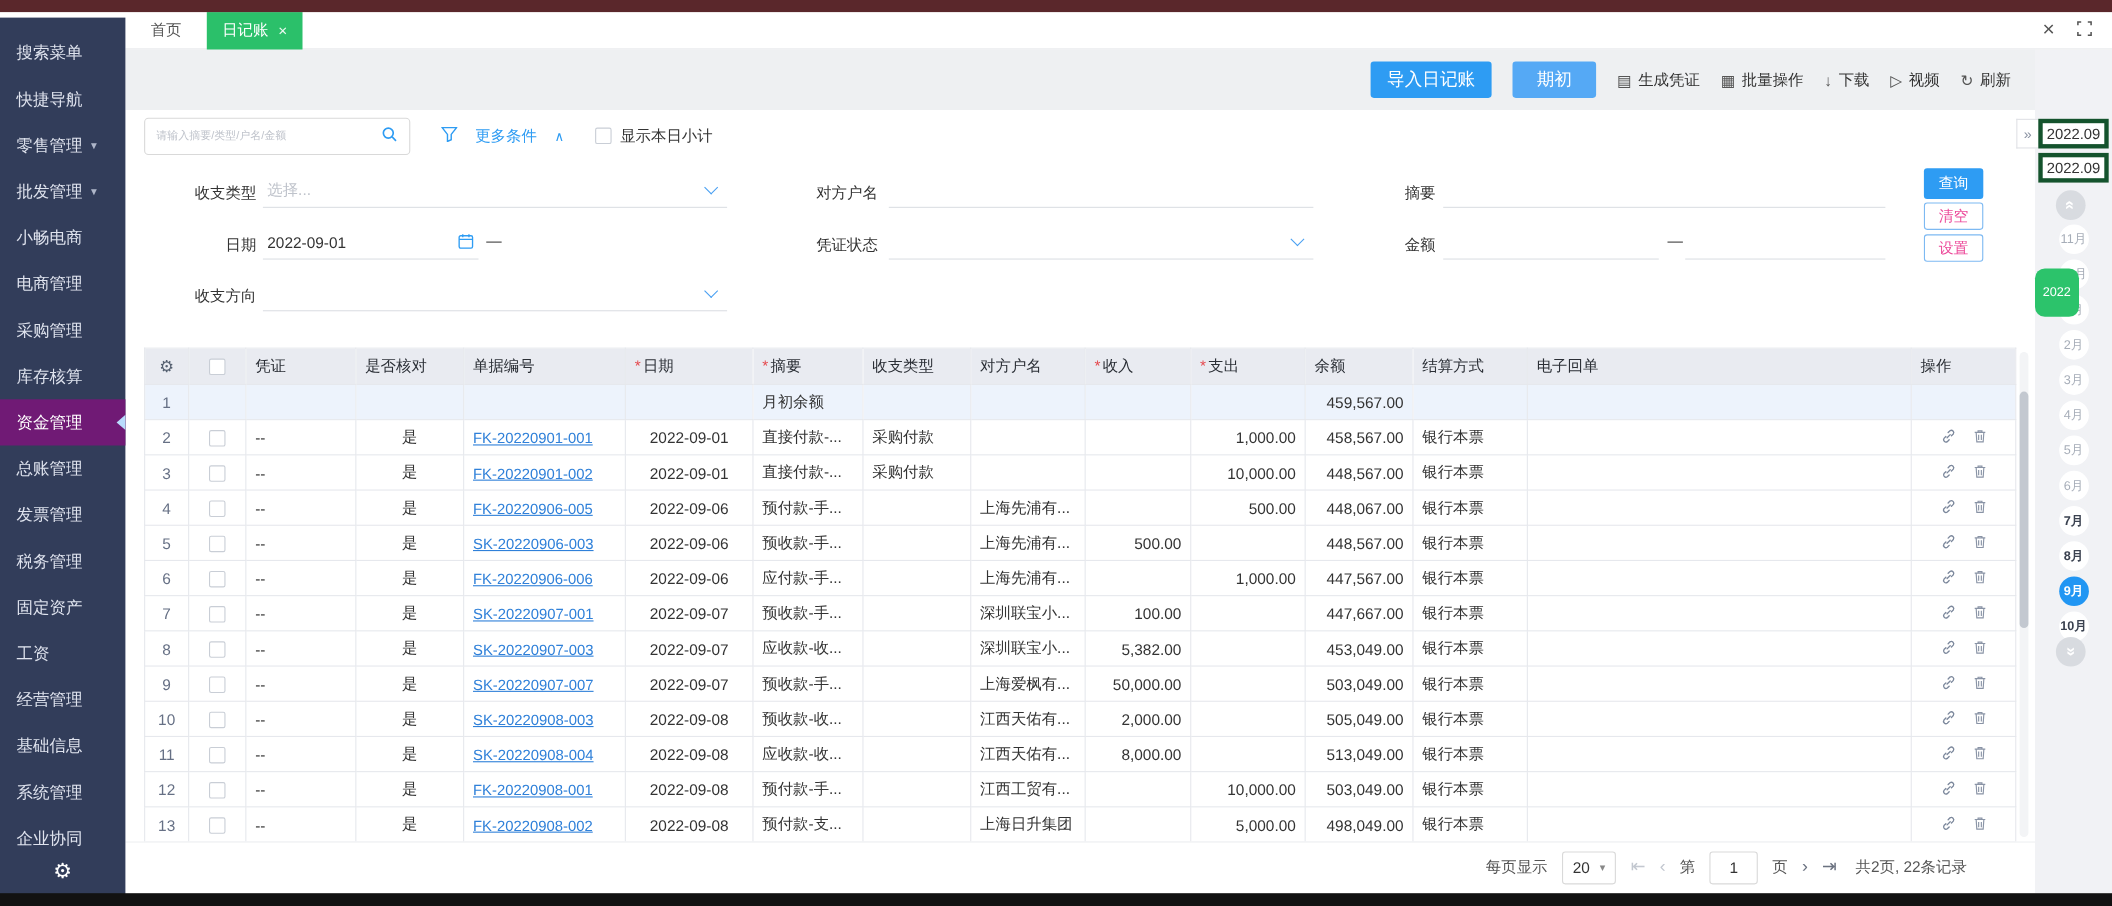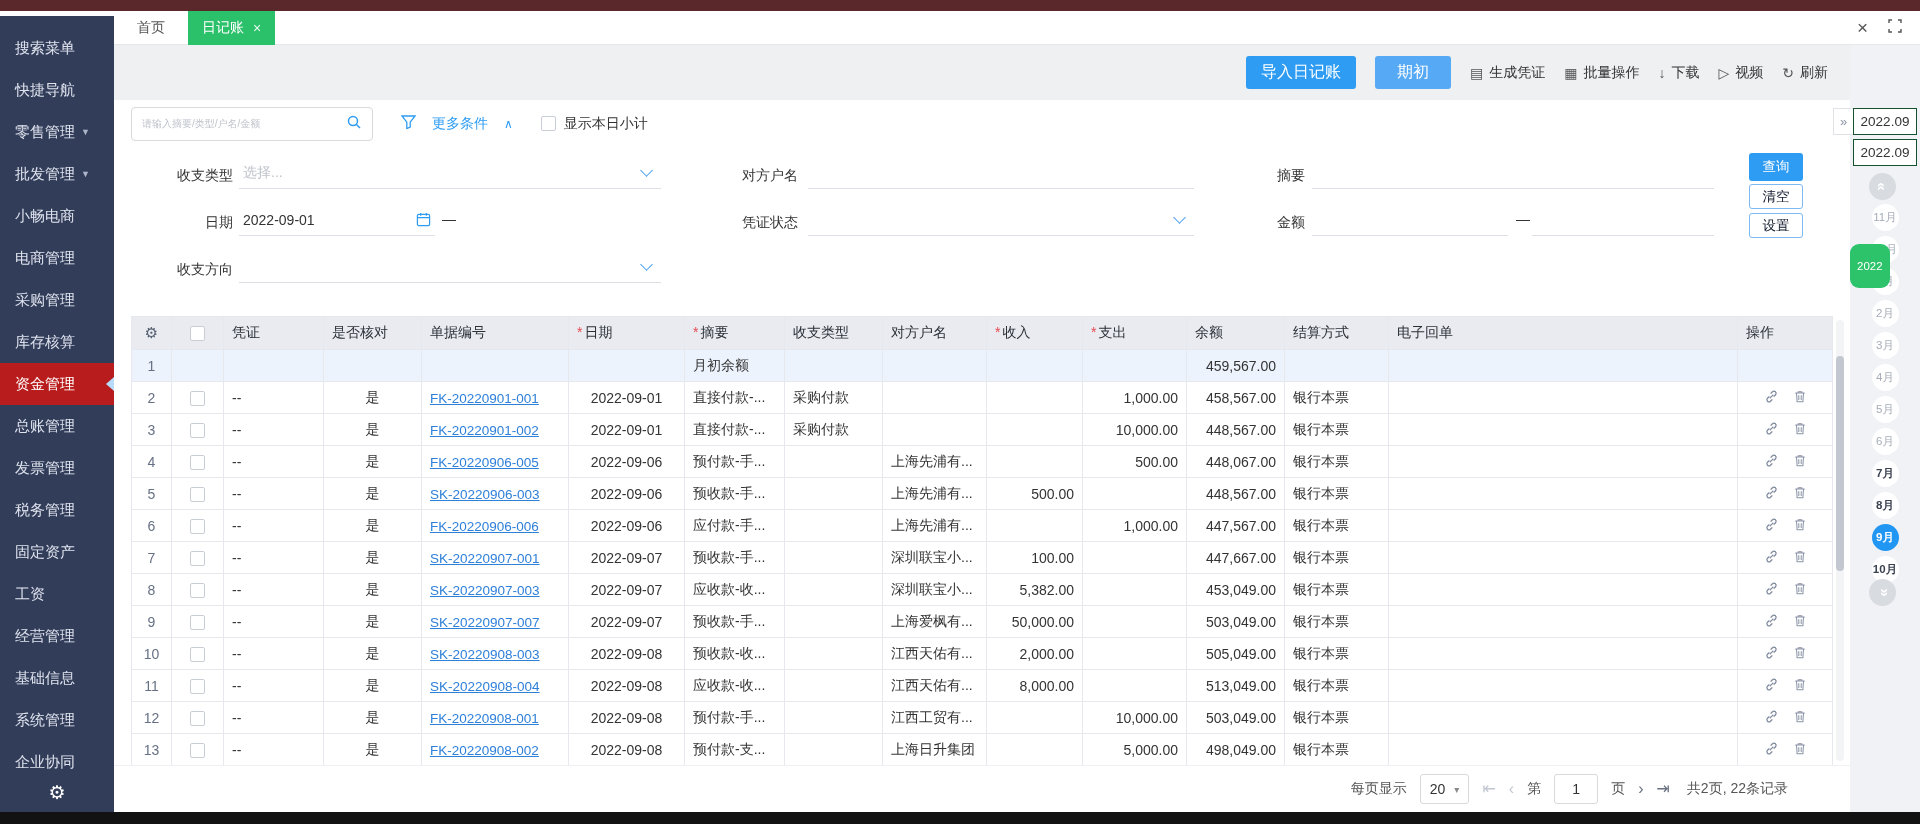--- a/index.html
+++ b/index.html
@@ -9,21 +9,21 @@
 
   
   .topstrip{position:absolute;left:0;top:0;width:100%;height:11px;background:#5a272b;z-index:40}
   .bottomstrip{position:absolute;left:0;bottom:0;width:100%;height:12px;background:#121212;z-index:40}
 
   
   .sidebar{position:absolute;left:0;top:16px;bottom:0;width:114px;background:#323d5a;z-index:20;padding-top:11px}
   .side-item{height:42px;display:flex;align-items:center;padding:0 10px 0 15px;color:#dfe3ee;
              font-size:15px;cursor:pointer;position:relative}
   .side-item .scaret{font-size:9px;margin-left:6px;color:#aeb6c9}
-  .side-item.active{background:#b91c1c;color:#fff}
+  .side-item.active{background:#701a75;color:#fff}
   .side-item.active::after{content:'';position:absolute;right:0;top:50%;margin-top:-7px;
       border-top:7px solid transparent;border-bottom:7px solid transparent;border-right:8px solid #b9dcfd}
   .sidebar-gear{position:absolute;bottom:20px;left:0;width:100%;text-align:center;color:#fff;font-size:19px;cursor:pointer}
 
   
   .tabbar{position:absolute;left:114px;right:0;top:11px;height:34px;background:#fff;
           border-bottom:1px solid #e5e7ea;z-index:15;display:flex;align-items:center}
   .top-tabs{display:flex;align-items:stretch;height:34px;padding-left:9px;gap:9px}
   .top-tab{display:flex;align-items:center;padding:0 14px;font-size:14px;color:#555;cursor:pointer}
   .top-tab.active{background:#2bc06a;color:#fff;gap:9px}
@@ -70,21 +70,21 @@
   .dash1{position:absolute;left:328px;top:64px;color:#333}
   .f-date2{left:341px;top:57px;width:206px}
   .l-status{left:596px;top:66px;width:88px}.f-status{left:694px;top:57px;width:386px}
   .l-amt{left:1103px;top:66px;width:88px}  .f-amt1{left:1198px;top:57px;width:196px}
   .dash2{position:absolute;left:1402px;top:64px;color:#333}
   .f-amt2{left:1418px;top:57px;width:182px}
   .l-dir{left:31px;top:113px;width:88px}   .f-dir{left:125px;top:104px;width:422px}
   .fbtn{position:absolute;left:1635px;width:54px;border-radius:3px;font-size:13.5px;
         display:flex;align-items:center;justify-content:center;cursor:pointer}
   .fbtn.primary{top:6px;height:28px;background:#2e9cf3;color:#fff;border:none}
-  .fbtn.ghost{background:#fff;border:1px solid #7db9f2;color:#0f172a;height:25px}
+  .fbtn.ghost{background:#fff;border:1px solid #7db9f2;color:#ec4899;height:25px}
   .fbtn.clear{top:37px}  .fbtn.settings{top:66px}
 
   
   .tablezone{position:absolute;left:131px;top:316px;width:1701px;height:449px;background:#fff}
   table{border-collapse:collapse;table-layout:fixed;width:1701px}
   th,td{border:1px solid #e6e8ed;padding:0 8px;white-space:nowrap;overflow:hidden;text-align:left;font-weight:normal}
   thead th{background:#e9ebf1;height:33px;font-size:14px;color:#2b2f36}
   tbody td{height:32px;font-size:14px;color:#333}
   td.c,th.c{text-align:center;padding:0 4px}
   td.r{text-align:right}
@@ -106,21 +106,21 @@
   .pschev{font-size:10px;color:#888}
   .pgi{font-size:16px;color:#6b7280;cursor:pointer;line-height:1}
   .pgi.dis{color:#c3c8d0}
   .pinput{width:44px;height:30px;border:1px solid #d9d9d9;border-radius:3px;text-align:center;font-size:14px;color:#333;outline:none}
   .total{margin-left:4px}
 
   
   .timeline{position:absolute;right:0;top:45px;bottom:12px;width:70px;background:#f1f2f5;z-index:10}
   .t-handle{position:absolute;left:-17px;top:63px;width:20px;height:27px;background:#fff;border:1px solid #e0e2e6;border-right:none;
             display:flex;align-items:center;justify-content:center;color:#8b93a3;font-size:13px;cursor:pointer}
-  .t-box{position:absolute;left:3px;width:64px;height:27px;background:#fff;border:1px solid #14532d;
+  .t-box{position:absolute;left:3px;width:64px;height:27px;background:#fff;border:4px solid #14532d;
          display:flex;align-items:center;justify-content:center;font-size:13.5px;color:#333}
   .t-box.b1{top:63px}.t-box.b2{top:94px}
   .t-chev{position:absolute;left:19px;width:27px;height:27px;border-radius:50%;background:#d8dbe0;color:#fff;
           display:flex;align-items:center;justify-content:center;cursor:pointer}
   .t-chev.up{top:128px}.t-chev.down{top:534px}
   .t-chev .g{display:block;font-size:15px;font-weight:bold}
   .t-chev.up .g{transform:rotate(90deg)}
   .t-chev.down .g{transform:rotate(-90deg)}
   .months{position:absolute;left:0;top:159px;width:70px;display:flex;flex-direction:column;align-items:center;gap:5px}
   .month{width:27px;height:27px;border-radius:50%;background:#fff;display:flex;align-items:center;justify-content:center;

